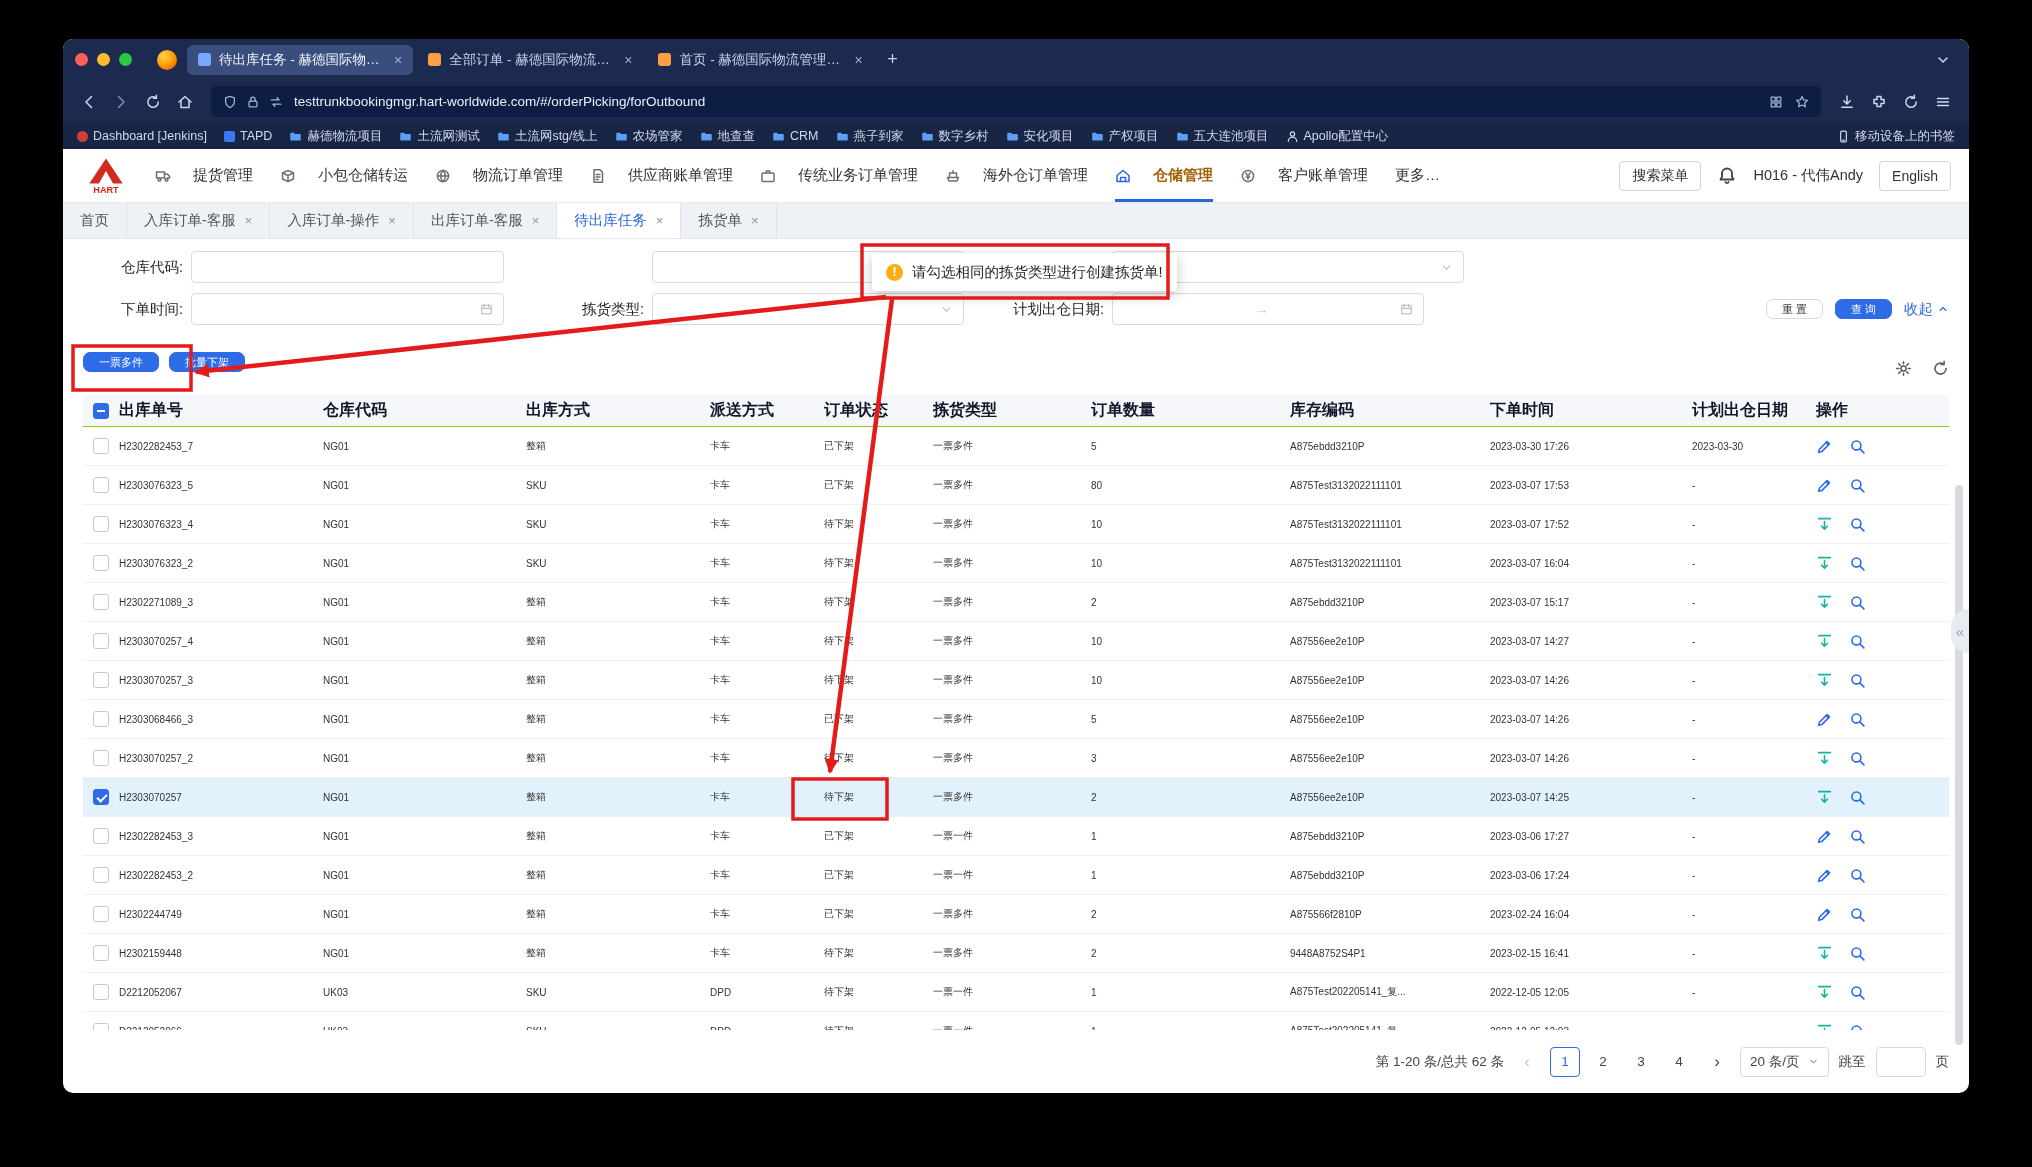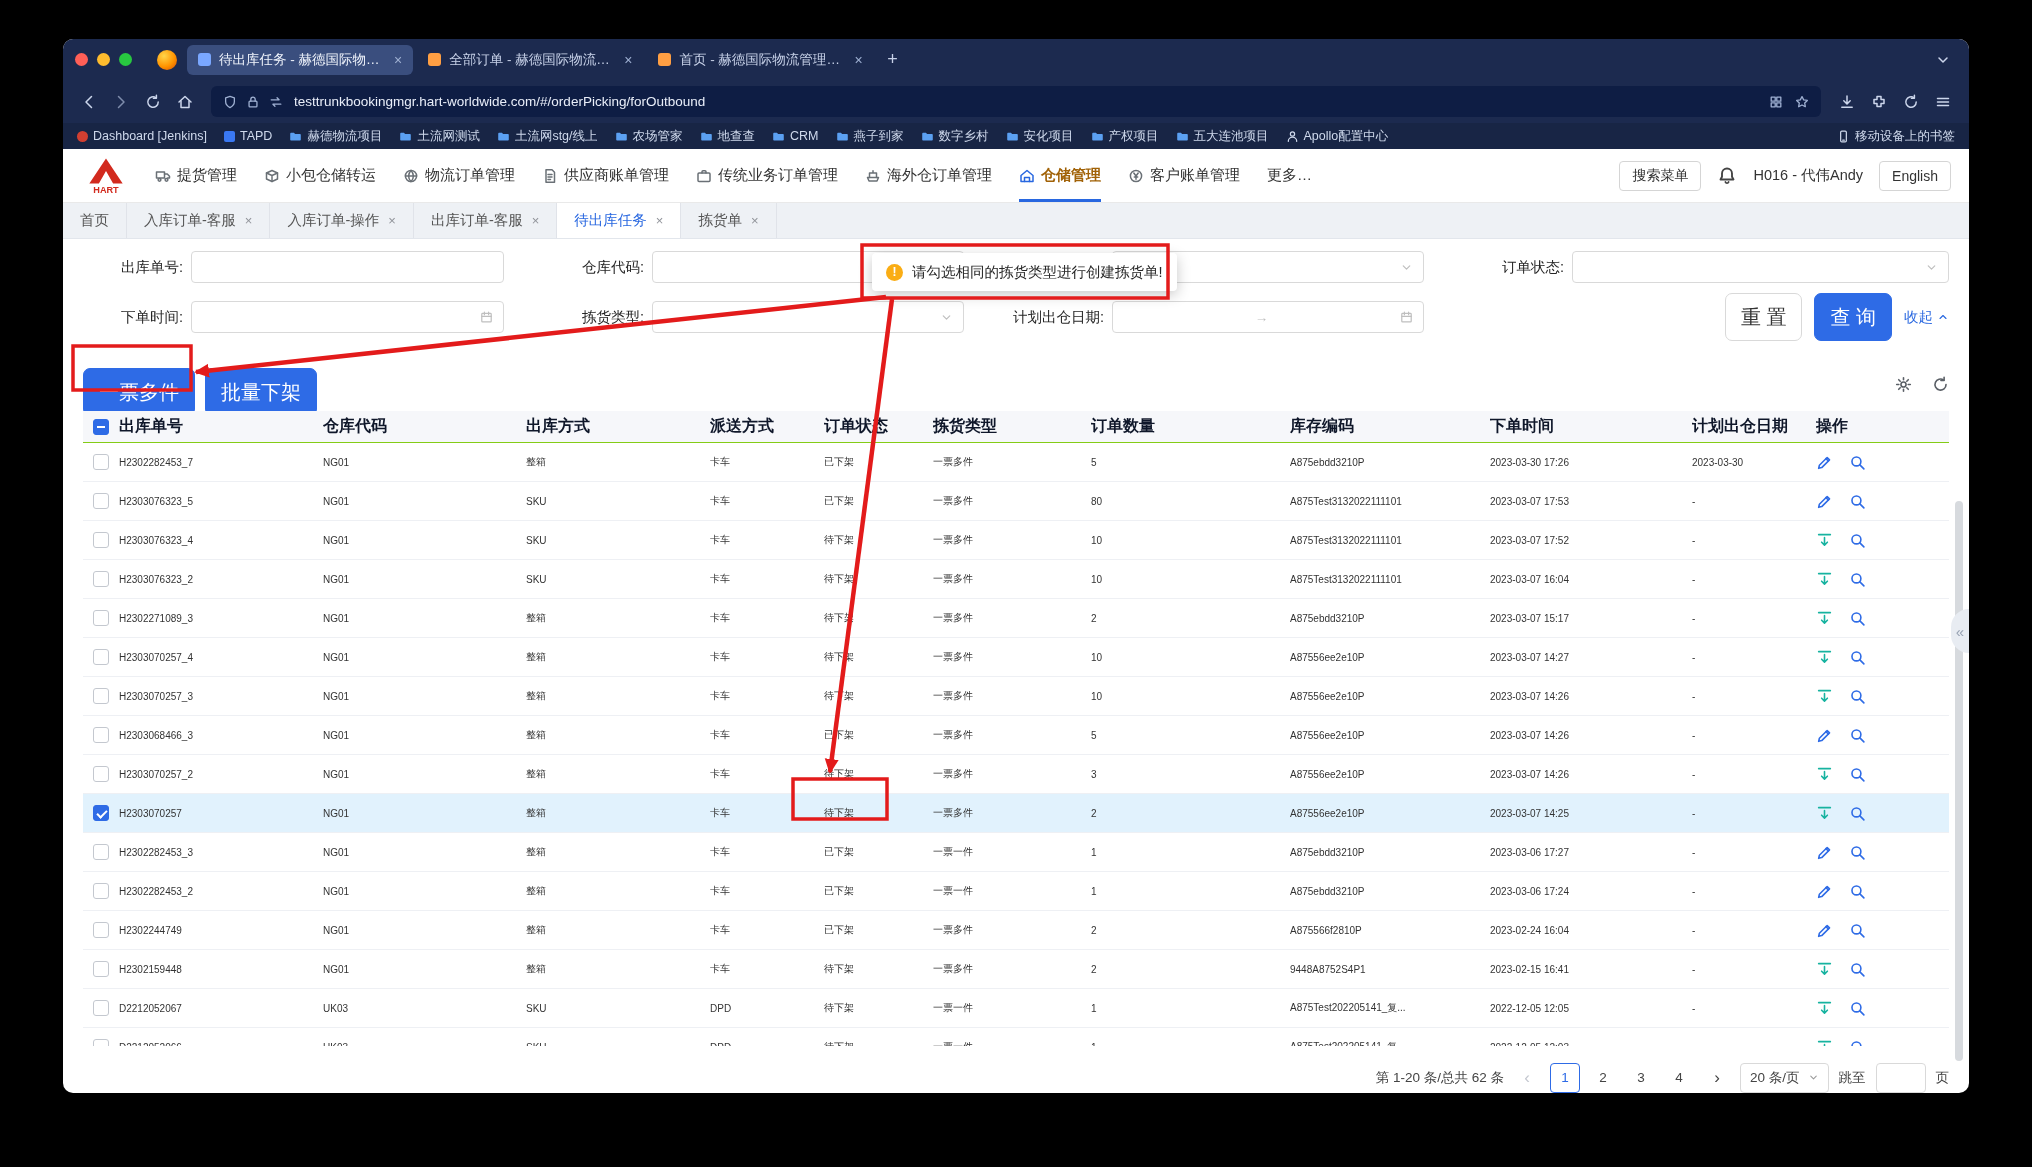--- a/index.html
+++ b/index.html
@@ -51,21 +51,21 @@
   .bm .icon{width:13px;height:13px}
   .bm-dot{width:11px;height:11px;border-radius:50%;background:#d23f31}
   .bm-sq{width:11px;height:11px;border-radius:2px;background:#3a78f2}
   .bm-right{margin-left:auto;display:flex;align-items:center;gap:5px}
 
   
   .app-header{height:54px;background:#fff;border-bottom:1px solid #e9e9e9;display:flex;align-items:center;
     padding:0 18px;flex:none}
   .logo{width:50px;height:42px;flex:none}
   .app-menu{display:flex;align-items:center;gap:27px;margin-left:24px;height:100%}
-  .mitem{display:flex;align-items:center;gap:6px;font-size:15px;color:#333;height:100%;position:relative;white-space:nowrap}
+  .mitem{display:flex;align-items:center;gap:22px;font-size:15px;color:#333;height:100%;position:relative;white-space:nowrap}
   .mitem .icon{width:16px;height:16px;color:#6a7076}
   .mitem.active{color:#a16207;font-weight:bold}
   .mitem.active .icon{color:#2867e0}
   .mitem.active::after{content:"";position:absolute;left:0;right:0;bottom:0;height:3px;background:#2867e0}
   .hdr-right{margin-left:auto;display:flex;align-items:center;gap:16px}
   .hdr-btn{height:30px;border:1px solid #d5d5d5;border-radius:4px;padding:0 12px;font-size:14px;color:#333;
     display:flex;align-items:center;background:#fff}
   .bellwrap{width:20px;height:20px;color:#444}
   .username{font-size:14.5px;color:#333;white-space:nowrap}
 
@@ -82,21 +82,21 @@
   .frow.first{margin-bottom:10px}
   .fgroup{display:flex;align-items:center}
   .flabel{width:108px;text-align:right;padding-right:8px;font-size:14.5px;color:#262626;flex:none;white-space:nowrap}
   .fctrl{flex:1;height:32px;border:1px solid #d9d9d9;border-radius:4px;background:#fff;display:flex;
     align-items:center;padding:0 10px;margin-right:40px;color:#bfbfbf;font-size:13.5px;position:relative}
   .fgroup.last .fctrl{margin-right:0}
   .ctrl-right{margin-left:auto;display:flex;align-items:center;color:#bfbfbf}
   .ctrl-right .icon{width:13px;height:13px}
   .range-arrow{flex:1;text-align:center;color:#bfbfbf}
   .fbuttons{display:flex;align-items:center;justify-content:flex-end;gap:12px;width:100%}
-  .btn{height:48px;border-radius:7px;font-size:20px;display:flex;align-items:center;padding:0 15px;white-space:nowrap}
+  .btn{height:20px;border-radius:7px;font-size:11px;display:flex;align-items:center;padding:0 15px;white-space:nowrap}
   .btn.default{border:1px solid #d9d9d9;background:#fff;color:#333}
   .btn.primary{background:#2e6be6;color:#fff;border:1px solid #2e6be6}
   .collapse-link{color:#2867e0;font-size:14.5px;display:flex;align-items:center;gap:4px}
   .collapse-link .icon{width:12px;height:12px}
 
   
   .toolbar{height:54px;padding:11px 20px 0;display:flex;align-items:flex-start;gap:10px;flex:none}
   .tool-right{margin-left:auto;display:flex;align-items:center;gap:20px;color:#5a5f66;height:32px}
   .tool-right .icon{width:17px;height:17px}
 
@@ -520,24 +520,20 @@
       </div>
       <div class="ptab">
         <span>拣货单</span>
         <span class="ptabx">×</span>
       </div>
     </div>
 
   <div class="filter-panel">
     <div class="frow first">
       <div class="fgroup">
-        <label class="flabel">出库单号:</label>
-        <div class="fctrl"></div>
-      </div>
-      <div class="fgroup">
         <label class="flabel">仓库代码:</label>
         <div class="fctrl"></div>
       </div>
       <div class="fgroup">
         <label class="flabel"></label>
         <div class="fctrl">
           <span class="ctrl-right">
               <span class="icon">
                 <svg viewBox="0 0 16 16">
                   <path d="M4 6l4 4 4-4"></path>

